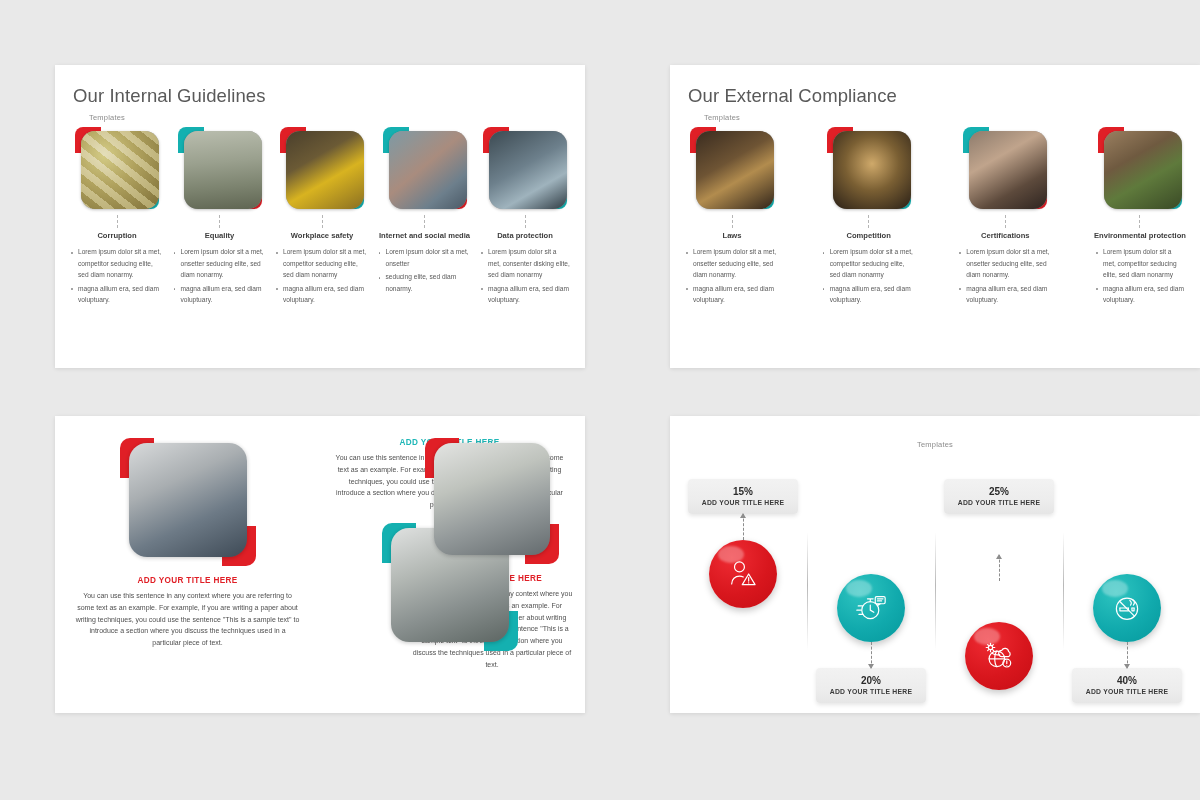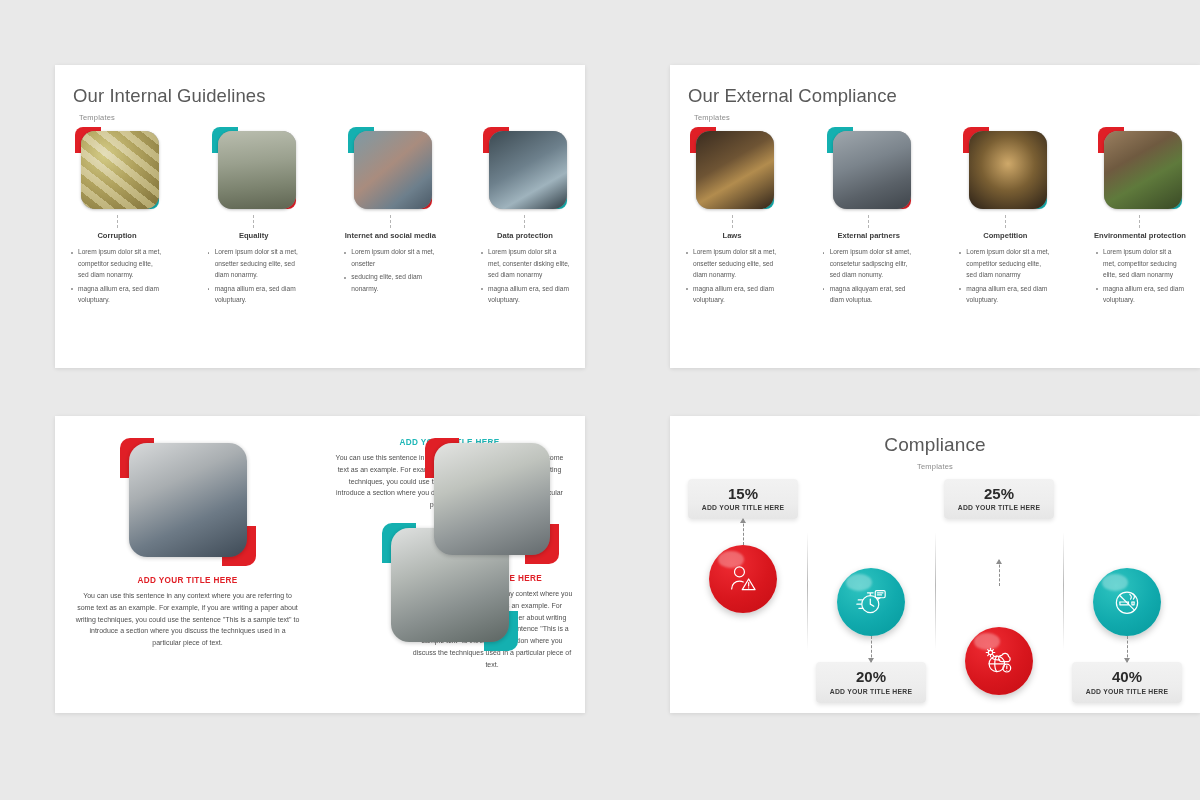--- a/index.html
+++ b/index.html
@@ -29,21 +29,21 @@
   .slide.w2{width:530px;}
 
   
   .s-title{
     font-size:18.5px;font-weight:400;color:#595959;
     letter-spacing:.1px;
     margin:0;padding:0;
   }
   .s-sub{
     font-size:7.5px;color:#8c8c8c;font-weight:400;
-    margin:6px;padding:0;letter-spacing:.2px;
+    margin:16px;padding:0;letter-spacing:.2px;
   }
   .head-left{position:absolute;left:18px;top:20px;}
   .head-left .s-sub{margin-top:6px;}
   .head-center{position:absolute;left:0;right:0;top:18px;text-align:center;}
   .head-center .s-title{font-size:19px;}
   .head-center .s-sub{margin-top:6px;}
 
   
   .cols{
     position:absolute;left:14px;right:14px;top:62px;
@@ -123,21 +123,21 @@
     justify-content:center;
   }
   .callout{
     background:linear-gradient(180deg,#f2f2f2 0%,#ededed 60%,#e6e6e6 100%);
     border-radius:4px;
     padding:7px 12px 8px 12px;
     text-align:center;
     box-shadow:0 2px 4px rgba(0,0,0,.10);
     min-width:86px;
   }
-  .callout .pct{font-size:15px;font-weight:bold;color:#2b2b2b;line-height:1.1;}
+  .callout .pct{font-size:10px;font-weight:bold;color:#2b2b2b;line-height:1.1;}
   .callout .cl{font-size:6.8px;font-weight:bold;color:#3a3a3a;letter-spacing:.25px;margin-top:2px;}
   .conn{
     width:0;height:26px;border-left:1.3px dashed #8d8d8d;position:relative;
   }
   .conn.up:before{
     content:"";position:absolute;left:-3.2px;top:-1px;
     border-left:3.2px solid transparent;border-right:3.2px solid transparent;
     border-bottom:5px solid #8d8d8d;
   }
   .conn.down:after{
@@ -221,20 +221,35 @@
           </div>
           <div class="dash"></div>
           <div class="ctitle">Equality</div>
           <ul class="blist">
             <li>Lorem ipsum dolor sit a met, onsetter seducing elite, sed diam nonarmy.</li>
             <li>magna allium era, sed diam voluptuary.</li>
           </ul>
         </div>
         <div class="col">
           <div class="thumbwrap">
+            <div class="acc tl" style="background: rgb(224, 31, 38);"></div>
+            <div class="acc br" style="background: rgb(20, 176, 176);"></div>
+            <div class="thumb">
+              <div class="ph ph-helmet"></div>
+            </div>
+          </div>
+          <div class="dash"></div>
+          <div class="ctitle">Workplace safety</div>
+          <ul class="blist">
+            <li>Lorem ipsum dolor sit a met, competitor seducing elite, sed diam nonarmy</li>
+            <li>magna allium era, sed diam voluptuary.</li>
+          </ul>
+        </div>
+        <div class="col">
+          <div class="thumbwrap">
             <div class="acc tl" style="background: rgb(20, 176, 176);"></div>
             <div class="acc br" style="background: rgb(224, 31, 38);"></div>
             <div class="thumb">
               <div class="ph ph-internet"></div>
             </div>
           </div>
           <div class="dash"></div>
           <div class="ctitle">Internet and social media</div>
           <ul class="blist">
             <li>Lorem ipsum dolor sit a met, onsetter</li>
@@ -275,45 +290,45 @@
           </div>
           <div class="dash"></div>
           <div class="ctitle">Laws</div>
           <ul class="blist">
             <li>Lorem ipsum dolor sit a met, onsetter seducing elite, sed diam nonarmy.</li>
             <li>magna allium era, sed diam voluptuary.</li>
           </ul>
         </div>
         <div class="col">
           <div class="thumbwrap">
+            <div class="acc tl" style="background: rgb(224, 31, 38);"></div>
+            <div class="acc br" style="background: rgb(20, 176, 176);"></div>
+            <div class="thumb">
+              <div class="ph ph-trophy"></div>
+            </div>
+          </div>
+          <div class="dash"></div>
+          <div class="ctitle">Competition</div>
+          <ul class="blist">
+            <li>Lorem ipsum dolor sit a met, competitor seducing elite, sed diam nonarmy</li>
+            <li>magna allium era, sed diam voluptuary.</li>
+          </ul>
+        </div>
+        <div class="col">
+          <div class="thumbwrap">
             <div class="acc tl" style="background: rgb(20, 176, 176);"></div>
             <div class="acc br" style="background: rgb(224, 31, 38);"></div>
             <div class="thumb">
-              <div class="ph ph-partners"></div>
-            </div>
-          </div>
-          <div class="dash"></div>
-          <div class="ctitle">External partners</div>
-          <ul class="blist">
-            <li>Lorem ipsum dolor sit amet, consetetur sadipscing elitr, sed diam nonumy.</li>
-            <li>magna aliquyam erat, sed diam voluptua.</li>
-          </ul>
-        </div>
-        <div class="col">
-          <div class="thumbwrap">
-            <div class="acc tl" style="background: rgb(224, 31, 38);"></div>
-            <div class="acc br" style="background: rgb(20, 176, 176);"></div>
-            <div class="thumb">
-              <div class="ph ph-trophy"></div>
-            </div>
-          </div>
-          <div class="dash"></div>
-          <div class="ctitle">Competition</div>
-          <ul class="blist">
-            <li>Lorem ipsum dolor sit a met, competitor seducing elite, sed diam nonarmy</li>
+              <div class="ph ph-certs"></div>
+            </div>
+          </div>
+          <div class="dash"></div>
+          <div class="ctitle">Certifications</div>
+          <ul class="blist">
+            <li>Lorem ipsum dolor sit a met, onsetter seducing elite, sed diam nonarmy.</li>
             <li>magna allium era, sed diam voluptuary.</li>
           </ul>
         </div>
         <div class="col c5">
           <div class="thumbwrap">
             <div class="acc tl" style="background: rgb(224, 31, 38);"></div>
             <div class="acc br" style="background: rgb(20, 176, 176);"></div>
             <div class="thumb">
               <div class="ph ph-env"></div>
             </div>
@@ -362,21 +377,20 @@
             <div class="ph ph-meet3"></div>
           </div>
       </div>
       <div class="tt red">ADD YOUR TITLE HERE</div>
       <div class="para">You can use this sentence in any context where you are referring to some text as an example. For example, if you are writing a paper about writing techniques, you could use the sentence "This is a sample text" to introduce a section where you discuss the techniques used in a particular piece of text.</div>
     </div>
   </div>
 
   <div class="slide w2">
     <div class="head-center">
-      <div class="s-title">Compliance</div>
       <div class="s-sub">Templates</div>
     </div>
     <div class="s4-row" id="compliance-row">
         <div class="node" style="justify-content: flex-start; padding-top: 6px;">
           <div class="callout">
             <div class="pct">15%</div>
             <div class="cl">ADD YOUR TITLE HERE</div>
           </div>
           <div class="conn up"></div>
           <div class="bubble red">

